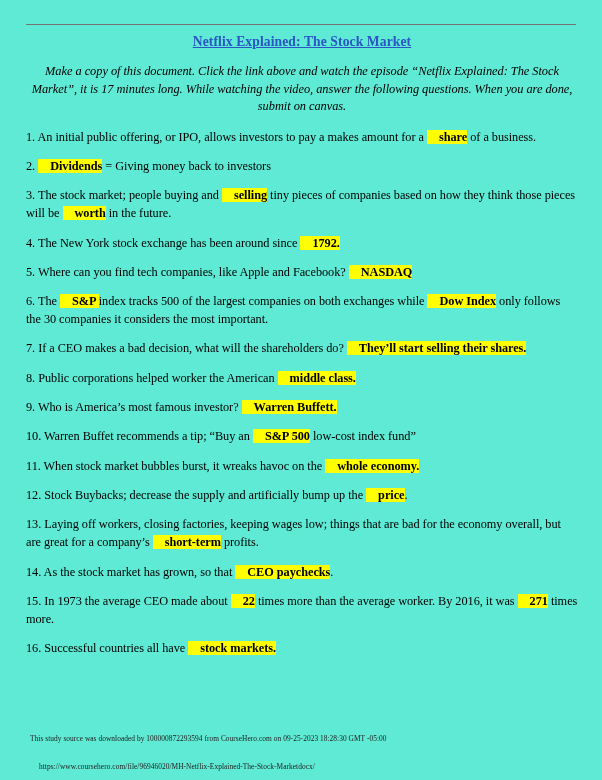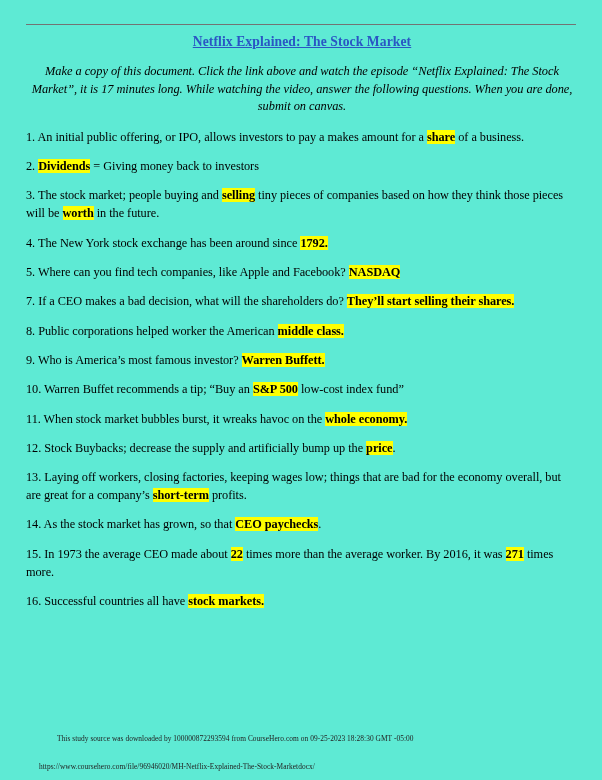--- a/index.html
+++ b/index.html
@@ -63,34 +63,34 @@
   .q {
     font-size: 12.3px;
     line-height: 1.45;
     margin: 0 0 11.5px 0;
     text-align: left;
     letter-spacing: -0.05px;
   }
   .hl {
     background-color: #ffff00;
     font-weight: bold;
+    padding-left: 12px;
   }
   .footer {
     position: absolute;
     left: 30px;
     top: 734px;
     width: 545px;
   }
   .footer-line {
     font-size: 7.4px;
     line-height: 1.3;
     color: #222222;
     letter-spacing: 0.05px;
     white-space: nowrap;
-    margin-left: 27px;
   }
   .footer-url {
     position: absolute;
     left: 39px;
     top: 762px;
     font-size: 7.4px;
     line-height: 1.3;
     color: #222222;
     letter-spacing: 0.05px;
     white-space: nowrap;
@@ -109,20 +109,21 @@
     <h1 class="doc-title">Netflix Explained: The Stock Market</h1>
 
     <p class="intro">Make a copy of this document. Click the link above and watch the episode “Netflix Explained: The Stock Market”, it is 17 minutes long. While watching the video, answer the following questions. When you are done, submit on canvas.</p>
 
     <div class="qlist" id="questions-list">
         <p class="q"><span>1.</span><span> An initial public offering, or IPO, allows investors to pay a makes amount for a </span><span class="hl">share</span><span> of a business.</span></p>
         <p class="q"><span>2.</span><span> </span><span class="hl">Dividends</span><span> = Giving money back to investors</span></p>
         <p class="q"><span>3.</span><span> The stock market; people buying and </span><span class="hl">selling</span><span> tiny pieces of companies based on how they think those pieces will be </span><span class="hl">worth</span><span> in the future.</span></p>
         <p class="q"><span>4.</span><span> The New York stock exchange has been around since </span><span class="hl">1792.</span></p>
         <p class="q"><span>5.</span><span> Where can you find tech companies, like Apple and Facebook? </span><span class="hl">NASDAQ</span></p>
+        <p class="q"><span>6.</span><span> The </span><span class="hl">S&amp;P </span><span> index tracks 500 of the largest companies on both exchanges while </span><span class="hl">Dow Index</span><span> only follows the 30 companies it considers the most important.</span></p>
         <p class="q"><span>7.</span><span> If a CEO makes a bad decision, what will the shareholders do? </span><span class="hl">They’ll start selling their shares.</span></p>
         <p class="q"><span>8.</span><span> Public corporations helped worker the American </span><span class="hl">middle class.</span></p>
         <p class="q"><span>9.</span><span> Who is America’s most famous investor? </span><span class="hl">Warren Buffett.</span></p>
         <p class="q"><span>10.</span><span> Warren Buffet recommends a tip; “Buy an </span><span class="hl">S&amp;P 500</span><span> low-cost index fund”</span></p>
         <p class="q"><span>11.</span><span> When stock market bubbles burst, it wreaks havoc on the </span><span class="hl">whole economy.</span></p>
         <p class="q"><span>12.</span><span> Stock Buybacks; decrease the supply and artificially bump up the </span><span class="hl">price</span><span>.</span></p>
         <p class="q"><span>13.</span><span> Laying off workers, closing factories, keeping wages low; things that are bad for the economy overall, but are great for a company’s </span><span class="hl">short-term</span><span> profits.</span></p>
         <p class="q"><span>14.</span><span> As the stock market has grown, so that </span><span class="hl">CEO paychecks</span><span>.</span></p>
         <p class="q"><span>15.</span><span> In 1973 the average CEO made about </span><span class="hl">22</span><span> times more than the average worker. By 2016, it was </span><span class="hl">271</span><span> times more.</span></p>
         <p class="q"><span>16.</span><span> Successful countries all have </span><span class="hl">stock markets.</span></p>

